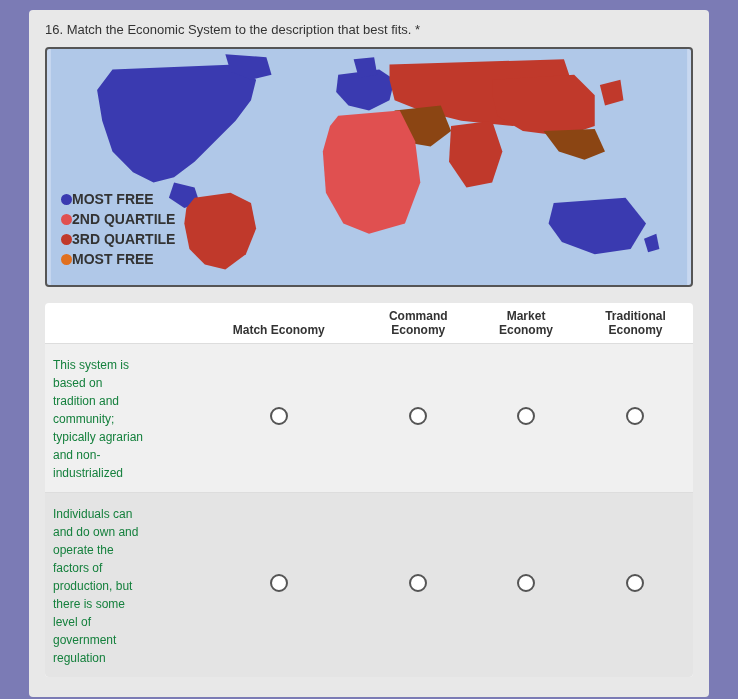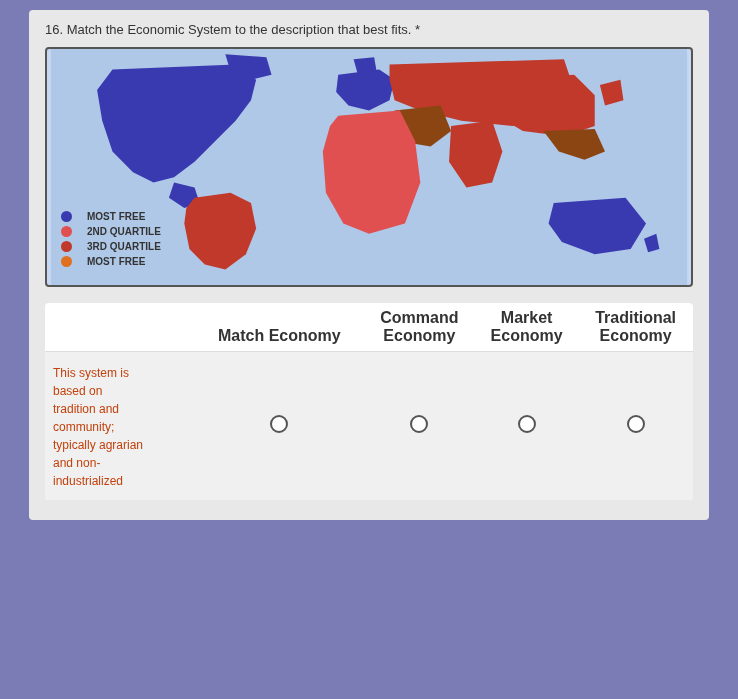--- a/index.html
+++ b/index.html
@@ -41,63 +41,63 @@
       position: absolute;
       left: 14px;
       bottom: 18px;
       display: flex;
       flex-direction: column;
       gap: 4px;
     }
     .legend-item {
       display: flex;
       align-items: center;
-      gap: 15px;
-      font-size: 10px;
+      gap: 0;
+      font-size: 14px;
       color: #333;
       font-weight: bold;
     }
     .legend-circle {
       width: 11px;
       height: 11px;
       border-radius: 50%;
       border: 2px solid #333;
       background: white;
       flex-shrink: 0;
     }
     
     .match-table {
       width: 100%;
       border-collapse: collapse;
       background: white;
       border-radius: 4px;
       overflow: hidden;
     }
     .match-table th {
-      font-size: 16px;
+      font-size: 12px;
       font-weight: 600;
       color: #333;
       text-align: center;
       padding: 6px 4px;
       vertical-align: bottom;
     }
     .match-table th.desc-col {
       text-align: left;
       width: 150px;
     }
     .match-table td {
       padding: 10px 4px;
       text-align: center;
       vertical-align: middle;
       border-top: 1px solid #ddd;
     }
     .match-table td.desc-cell {
       text-align: left;
       font-size: 12px;
-      color: #c2410c;
+      color: #15803d;
       padding-left: 8px;
       vertical-align: top;
       padding-top: 12px;
       line-height: 1.5;
     }
     .match-table tr:nth-child(odd) td {
       background: #f0f0f0;
     }
     .match-table tr:nth-child(even) td {
       background: #e4e4e4;
@@ -202,15 +202,32 @@
           <div class="radio-circle"></div>
         </td>
         <td>
           <div class="radio-circle"></div>
         </td>
         <td>
           <div class="radio-circle"></div>
         </td>
       </tr>
 
+      <tr>
+        <td class="desc-cell">
+          Individuals can<br>and do own and<br>operate the<br>factors of<br>production, but<br>there is some<br>level of<br>government<br>regulation
+        </td>
+        <td>
+          <div class="radio-circle"></div>
+        </td>
+        <td>
+          <div class="radio-circle"></div>
+        </td>
+        <td>
+          <div class="radio-circle"></div>
+        </td>
+        <td>
+          <div class="radio-circle"></div>
+        </td>
+      </tr>
     </tbody>
   </table>
 </div>
 
 </body></html>

